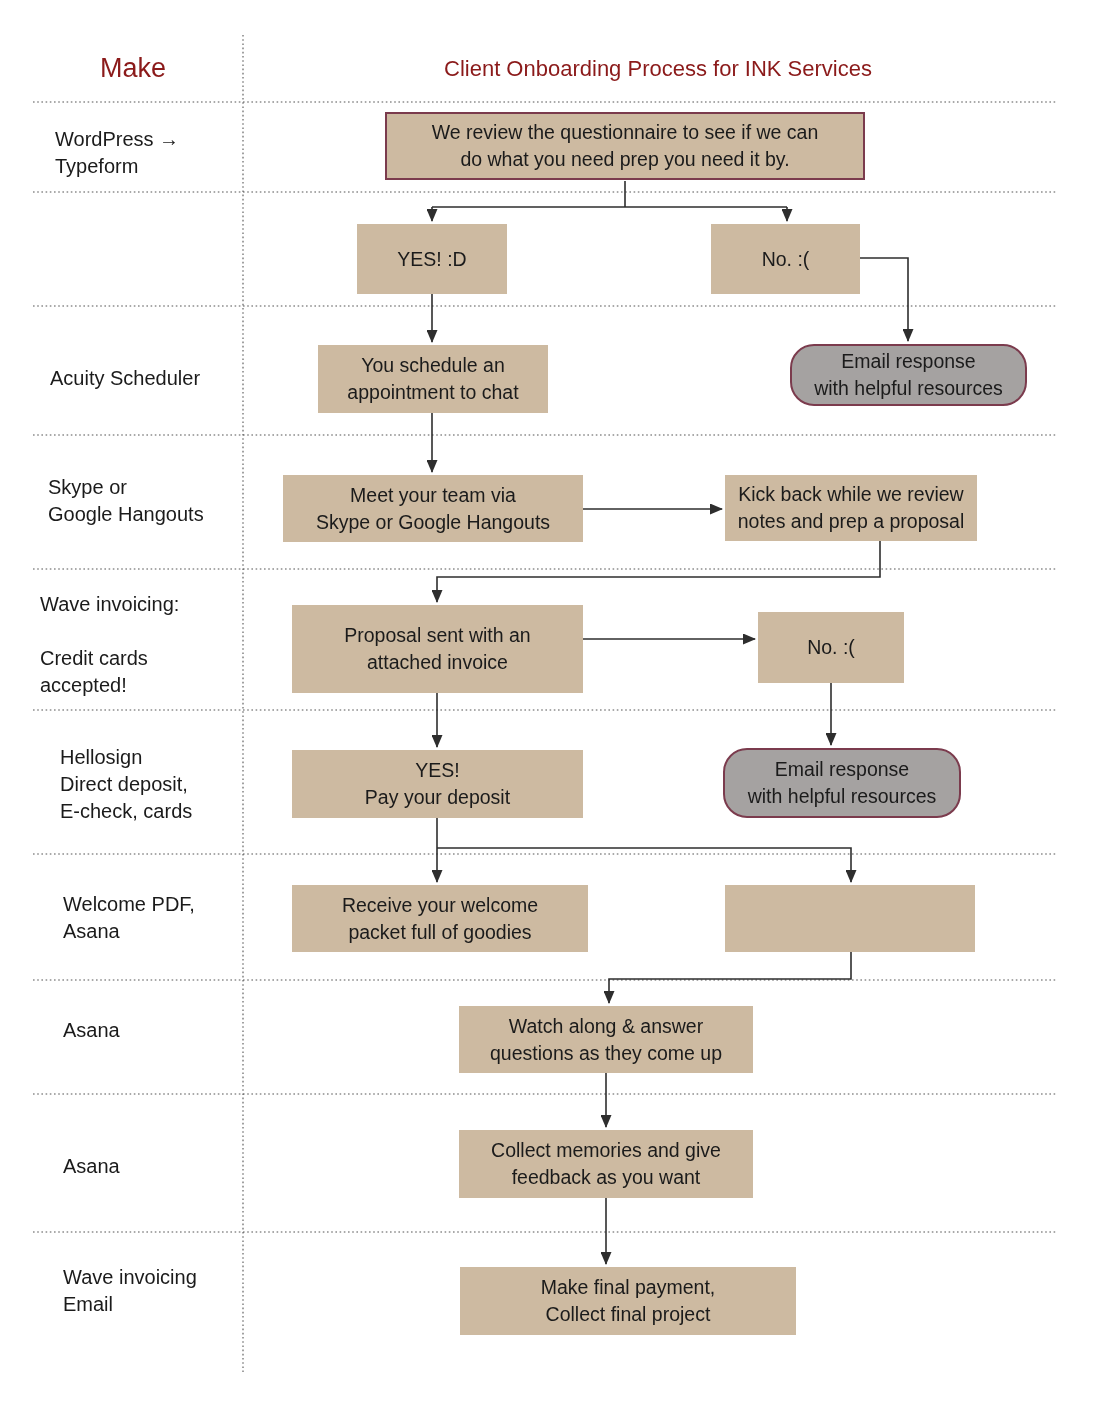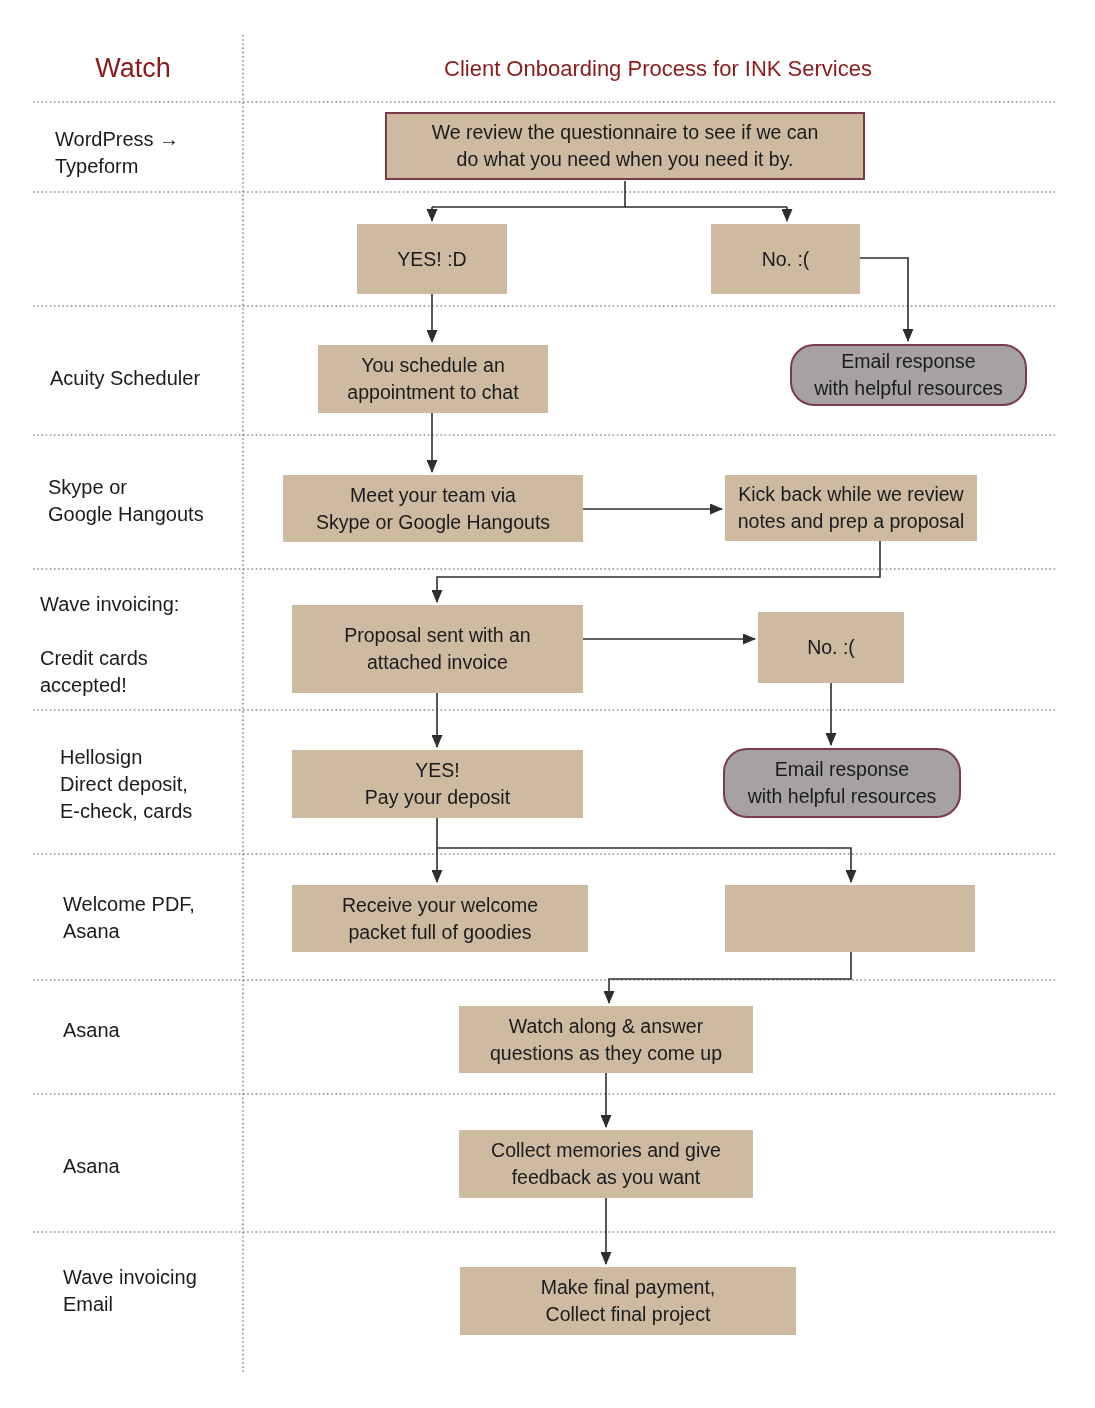--- a/index.html
+++ b/index.html
@@ -80,21 +80,21 @@
       <path class="wire" d="M437,673 V747" marker-end="url(#arr)"></path>
       <path class="wire" d="M831,683 V745" marker-end="url(#arr)"></path>
       <path class="wire" d="M437,818 V882" marker-end="url(#arr)"></path>
       <path class="wire" d="M437,848 H851 V882" marker-end="url(#arr)"></path>
       <path class="wire" d="M851,952 V979 H609 V1003" marker-end="url(#arr)"></path>
       <path class="wire" d="M606,1073 V1127" marker-end="url(#arr)"></path>
       <path class="wire" d="M606,1198 V1264" marker-end="url(#arr)"></path>
     </g>
   </svg>
 
-  <div class="col-title">Watch</div>
+  <div class="col-title">Make</div>
   <div class="diagram-title">Client Onboarding Process for INK Services</div>
 
   <div class="tool-label" style="left:55px;top:126px;">WordPress →
 Typeform</div>
   <div class="tool-label" style="left:50px;top:365px;">Acuity Scheduler</div>
   <div class="tool-label" style="left:48px;top:474px;">Skype or
 Google Hangouts</div>
   <div class="tool-label" style="left:40px;top:591px;">Wave invoicing:
 
 Credit cards
@@ -103,21 +103,21 @@
 Direct deposit,
 E-check, cards</div>
   <div class="tool-label" style="left:63px;top:891px;">Welcome PDF,
 Asana</div>
   <div class="tool-label" style="left:63px;top:1017px;">Asana</div>
   <div class="tool-label" style="left:63px;top:1153px;">Asana</div>
   <div class="tool-label" style="left:63px;top:1264px;">Wave invoicing
 Email</div>
 
   <div class="node bordered" style="left:385px;top:112px;width:480px;height:68px;">We review the questionnaire to see if we can
-do what you need when you need it by.</div>
+do what you need prep you need it by.</div>
   <div class="node" style="left:357px;top:224px;width:150px;height:70px;">YES! :D</div>
   <div class="node" style="left:711px;top:224px;width:149px;height:70px;">No. :(</div>
   <div class="node" style="left:318px;top:345px;width:230px;height:68px;">You schedule an
 appointment to chat</div>
   <div class="node gray" style="left:790px;top:344px;width:237px;height:62px;">Email response
 with helpful resources</div>
   <div class="node" style="left:283px;top:475px;width:300px;height:67px;text-align:center;">Meet your team via
 Skype or Google Hangouts</div>
   <div class="node" style="left:725px;top:475px;width:252px;height:66px;">Kick back while we review
 notes and prep a proposal</div>

